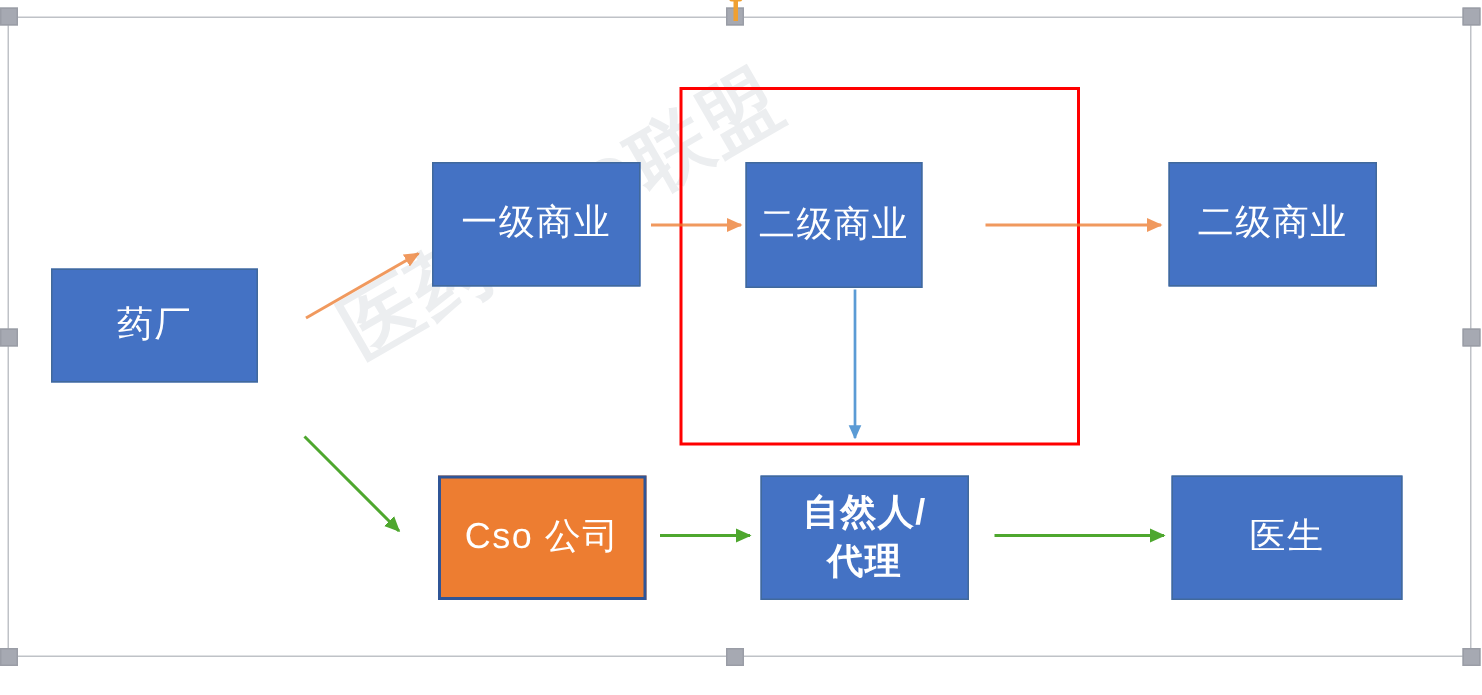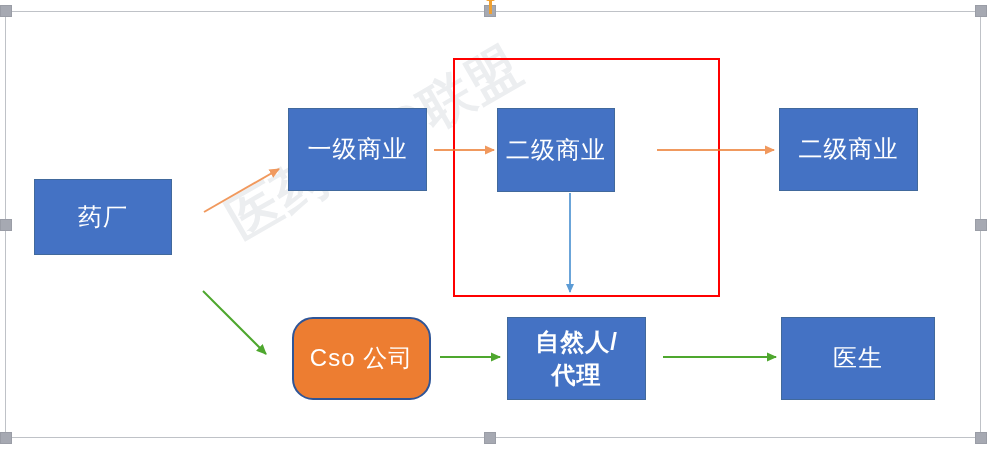--- a/index.html
+++ b/index.html
@@ -117,21 +117,21 @@
 
   <div class="watermark">医药CSO联盟</div>
 
   <div class="red-region" id="red-region" style="left: 453px; top: 58px; width: 267px; height: 239px; border-color: rgb(255, 0, 0);"></div>
 
   <div id="node-layer">
       <div class="node blue" style="left: 34px; top: 179px; width: 138px; height: 76px;"><span>药厂</span></div>
       <div class="node blue" style="left: 288px; top: 108px; width: 139px; height: 83px;"><span>一级商业</span></div>
       <div class="node blue" style="left: 497px; top: 108px; width: 118px; height: 84px;"><span>二级商业</span></div>
       <div class="node blue" style="left: 779px; top: 108px; width: 139px; height: 83px;"><span>二级商业</span></div>
-      <div class="node orange" style="left: 292px; top: 317px; width: 139px; height: 83px; border-radius: 21px;"><span>Cso 公司</span></div>
+      <div class="node orange" style="left: 292px; top: 317px; width: 139px; height: 83px;"><span>Cso 公司</span></div>
       <div class="node blue" style="left: 507px; top: 317px; width: 139px; height: 83px; font-weight: bold;"><span>自然人/
 代理</span></div>
       <div class="node blue" style="left: 781px; top: 317px; width: 154px; height: 83px;"><span>医生</span></div>
     </div>
 
   <svg id="connectors" xmlns="http://www.w3.org/2000/svg" width="988" height="463">
       <defs>
         <marker id="ah-ed7d31" viewBox="0 0 10 10" refX="9" refY="5" markerWidth="5.2" markerHeight="5.2" orient="auto-start-reverse" markerUnits="strokeWidth">
           <path d="M 0 0.5 L 10 5 L 0 9.5 z" fill="#ed7d31"></path>
         </marker>

